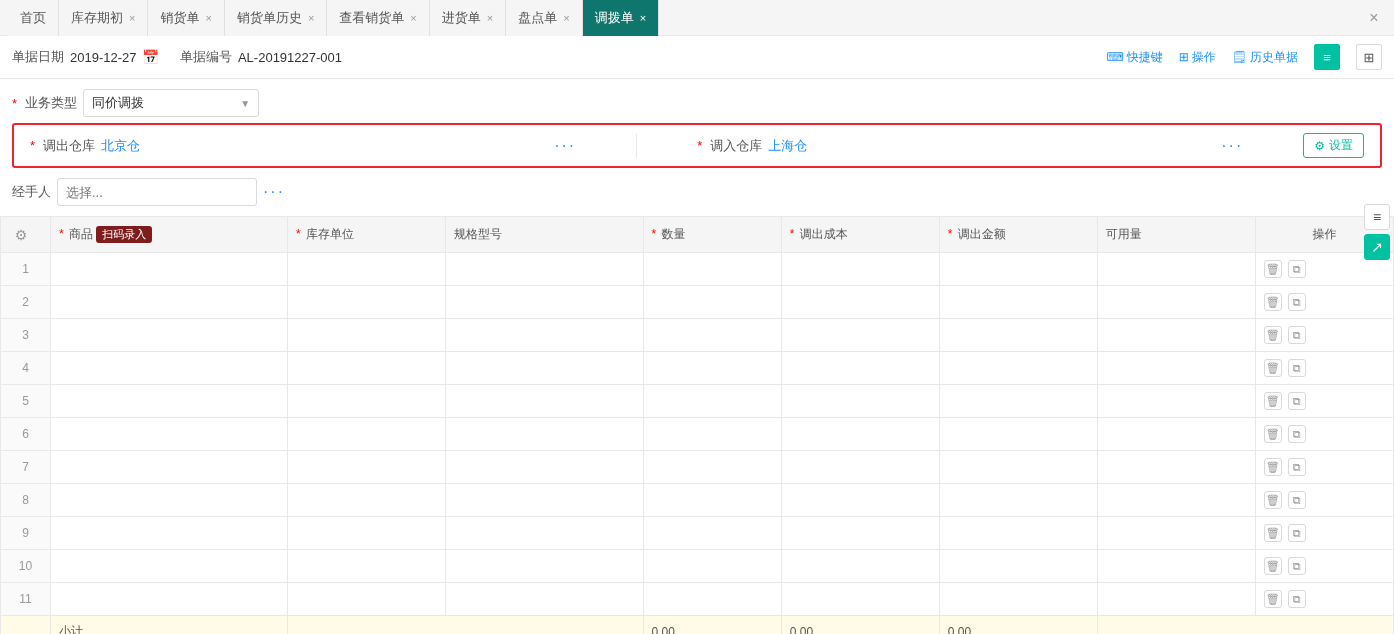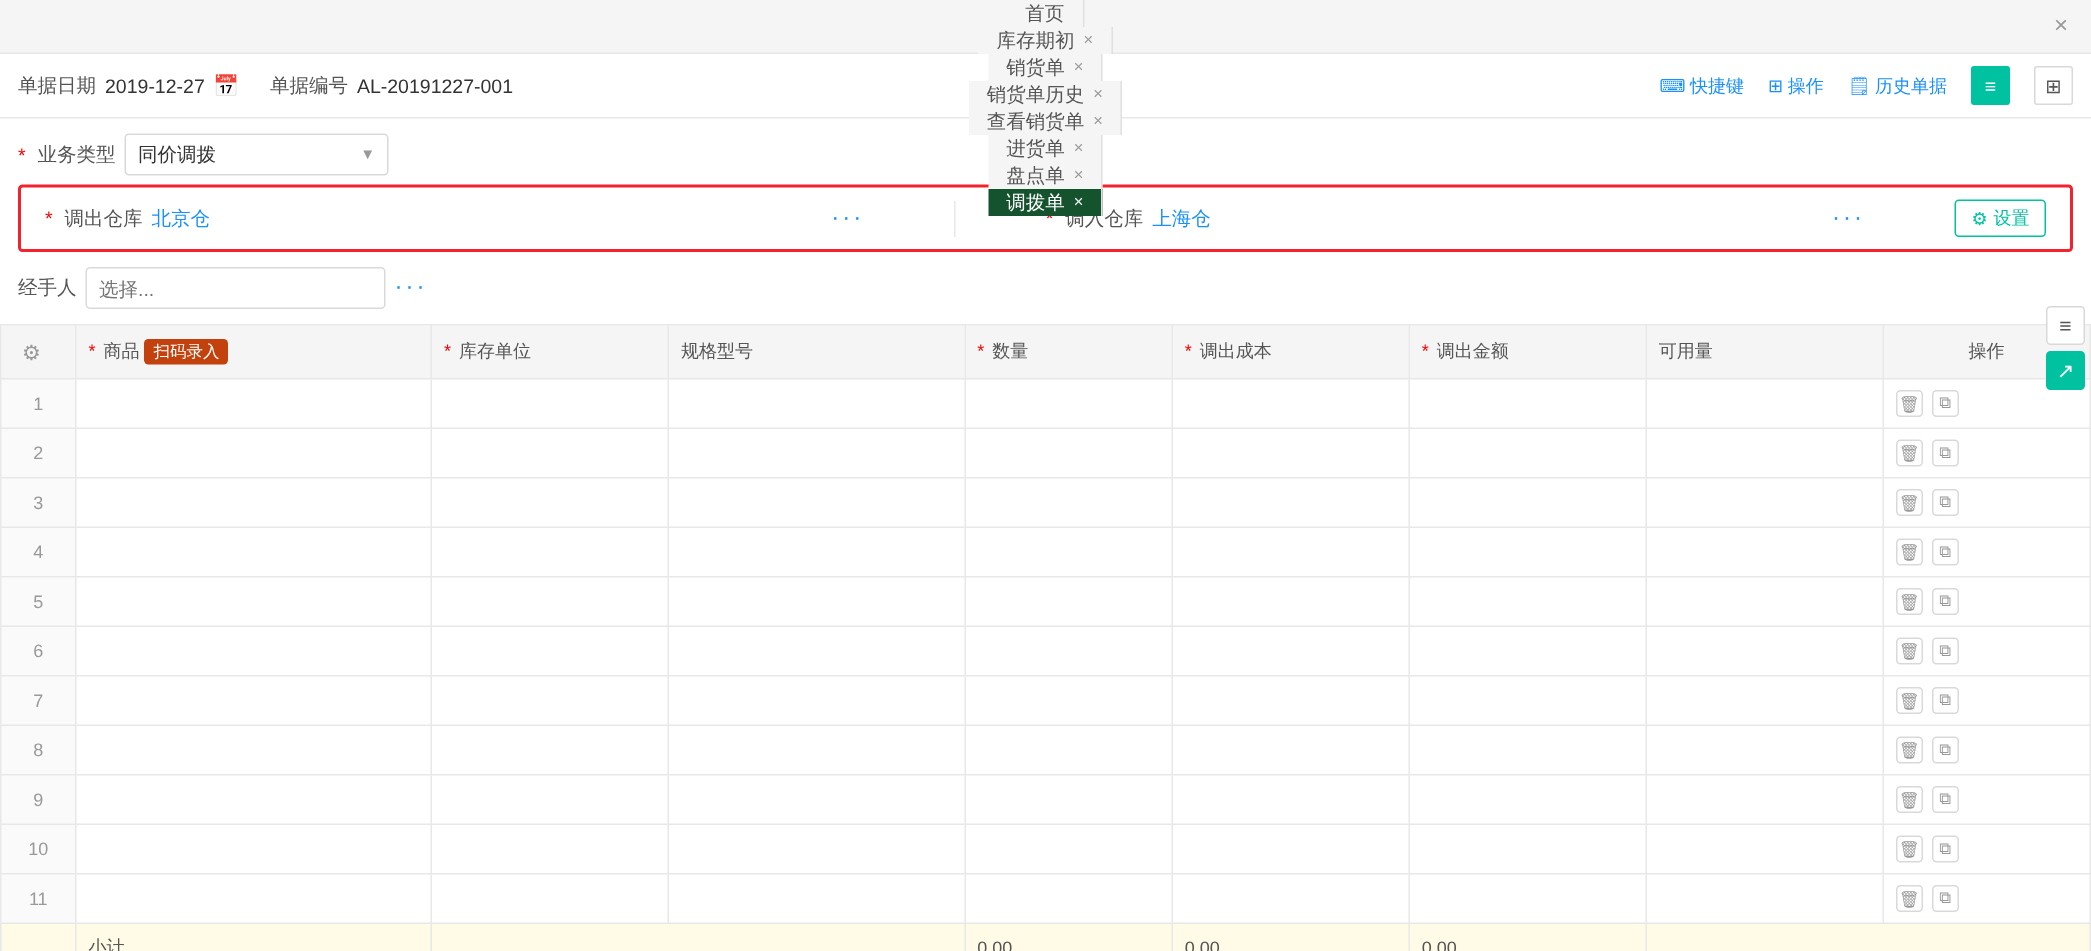--- a/index.html
+++ b/index.html
@@ -7,36 +7,35 @@
 
     
     .tab-bar {
       display: flex;
       align-items: center;
       border-bottom: 1px solid #e8e8e8;
       background: #f5f5f5;
       height: 36px;
       padding: 0 8px;
       position: relative;
-      flex-direction: column;
     }
     .tab-item {
       display: flex;
       align-items: center;
       padding: 0 12px;
       height: 36px;
       cursor: pointer;
       font-size: 13px;
       color: #555;
       border-right: 1px solid #e0e0e0;
       white-space: nowrap;
       background: #f5f5f5;
     }
     .tab-item.active {
-      background: #14532d;
+      background: #0f766e;
       color: #fff;
     }
     .tab-item .tab-close {
       margin-left: 6px;
       font-size: 11px;
       color: #999;
       cursor: pointer;
     }
     .tab-item.active .tab-close { color: #fff; }
     .tab-item:first-child { border-left: none; }
@@ -254,21 +253,21 @@
       border-radius: 3px;
       display: flex;
       align-items: center;
       justify-content: center;
       cursor: pointer;
       font-size: 11px;
       color: #999;
       background: #fff;
     }
     .scan-btn {
-      background: #c2410c;
+      background: #7f1d1d;
       color: #fff;
       border: none;
       border-radius: 3px;
       padding: 1px 6px;
       font-size: 11px;
       cursor: pointer;
       white-space: nowrap;
     }
     .gear-icon {
       width: 24px;

